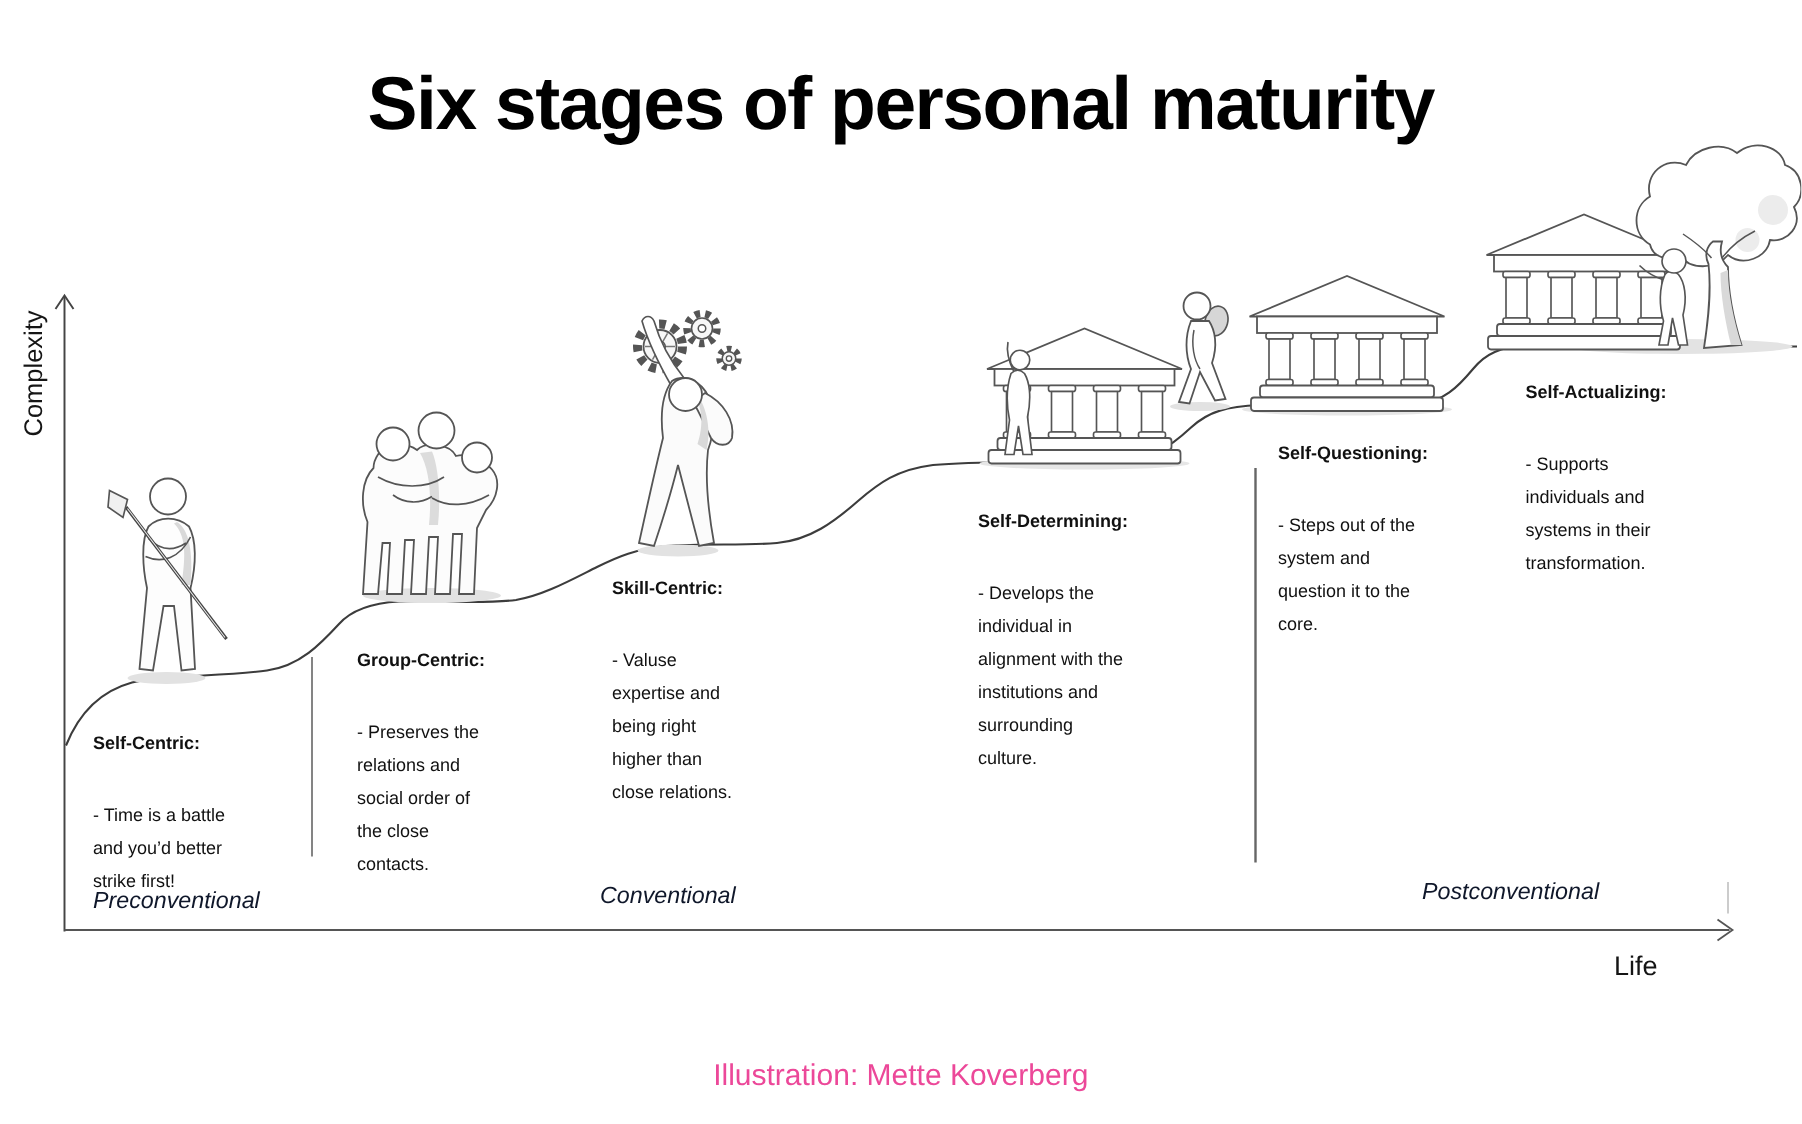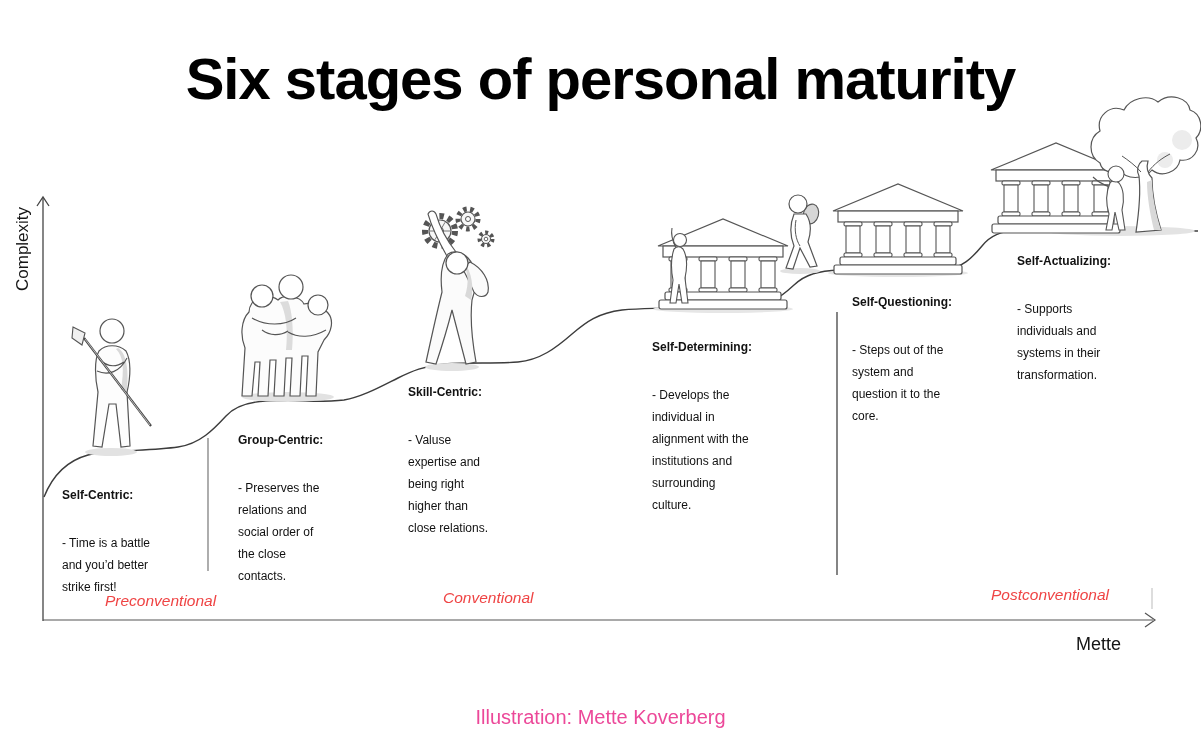--- a/index.html
+++ b/index.html
@@ -3,27 +3,27 @@
 <meta charset="utf-8">
 <style>
   html,body{margin:0;padding:0;background:#fff;}
   #canvas{
     position:relative;width:1201px;height:749px;background:#fff;overflow:hidden;
     font-family:"Liberation Sans","DejaVu Sans",sans-serif;color:#111;
   }
   .abs{position:absolute;}
   #title{
     left:0;top:6px;width:1201px;text-align:center;
-    font-size:58px;font-weight:bold;letter-spacing:-1px;color:#000;
+    font-size:50px;font-weight:bold;letter-spacing:-1px;color:#000;
   }
   #art{left:0;top:0;}
   .stage{position:absolute;font-size:12px;line-height:22px;}
   .stage-heading{font-weight:bold;}
   .stage-body{white-space:pre-line;margin-top:26px;}
-  .zone{position:absolute;font-style:italic;font-size:15.5px;color:#ef4444;margin-left:43px;}
+  .zone{position:absolute;font-style:italic;font-size:15.5px;color:#0f172a;}
   #ylabel{
     left:13px;top:291px;font-size:17px;color:#151515;
     transform:rotate(-90deg);transform-origin:0 0;white-space:nowrap;
   }
   #xlabel{left:1076px;top:634px;font-size:18px;color:#151515;}
   #credit{left:0;top:706px;width:1201px;text-align:center;font-size:20px;color:#ec4899;}
 </style>
 </head>
 <body>
 
@@ -176,21 +176,21 @@
         <path d="M 1110 187 C 1104 185 1098 182 1093 177" fill="none" stroke="#555" stroke-width="1.1"></path>
         <path d="M 1110 183 C 1106 192 1106 204 1109 214 L 1106 230 L 1112 230 L 1115 212 L 1119 230 L 1125 230 L 1122 210 C 1125 198 1123 188 1119 183 C 1116 180 1112 180 1110 183 Z" fill="#ffffff" stroke="#555" stroke-width="1.1"></path>
         <circle cx="1116" cy="174" r="8" fill="#ffffff" stroke="#555" stroke-width="1.1"></circle>
       </g>
     </g>
   </svg>
 
   <h1 id="title" class="abs">Six stages of personal maturity</h1>
 
   <div id="ylabel" class="abs">Complexity</div>
-  <div id="xlabel" class="abs">Mette</div>
+  <div id="xlabel" class="abs">Life</div>
 
   <div class="stage" style="left:62px;top:484px;width:140px;">
     <div class="stage-heading">Self-Centric:</div>
     <div class="stage-body">- Time is a battle
 and you’d better
 strike first!</div>
   </div>
 
   <div class="stage" style="left:238px;top:429px;width:140px;">
     <div class="stage-heading">Group-Centric:</div>

